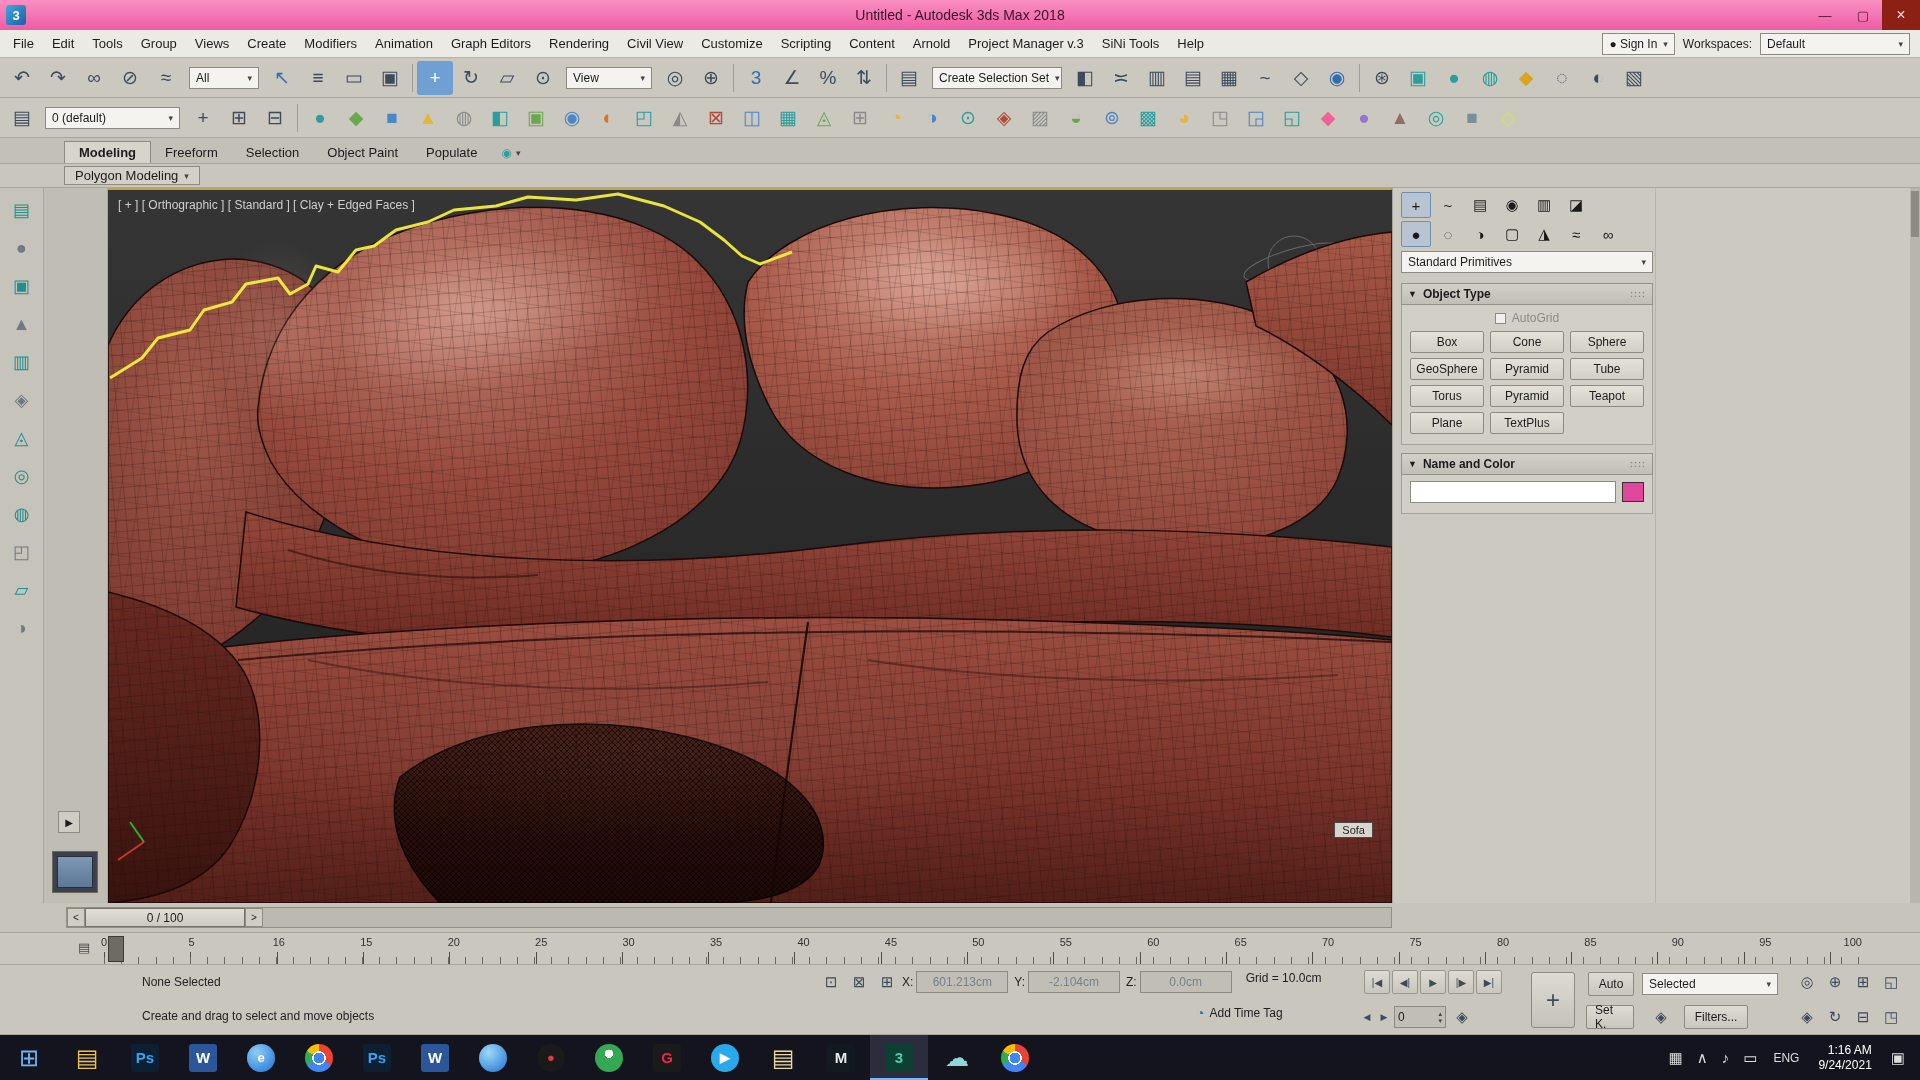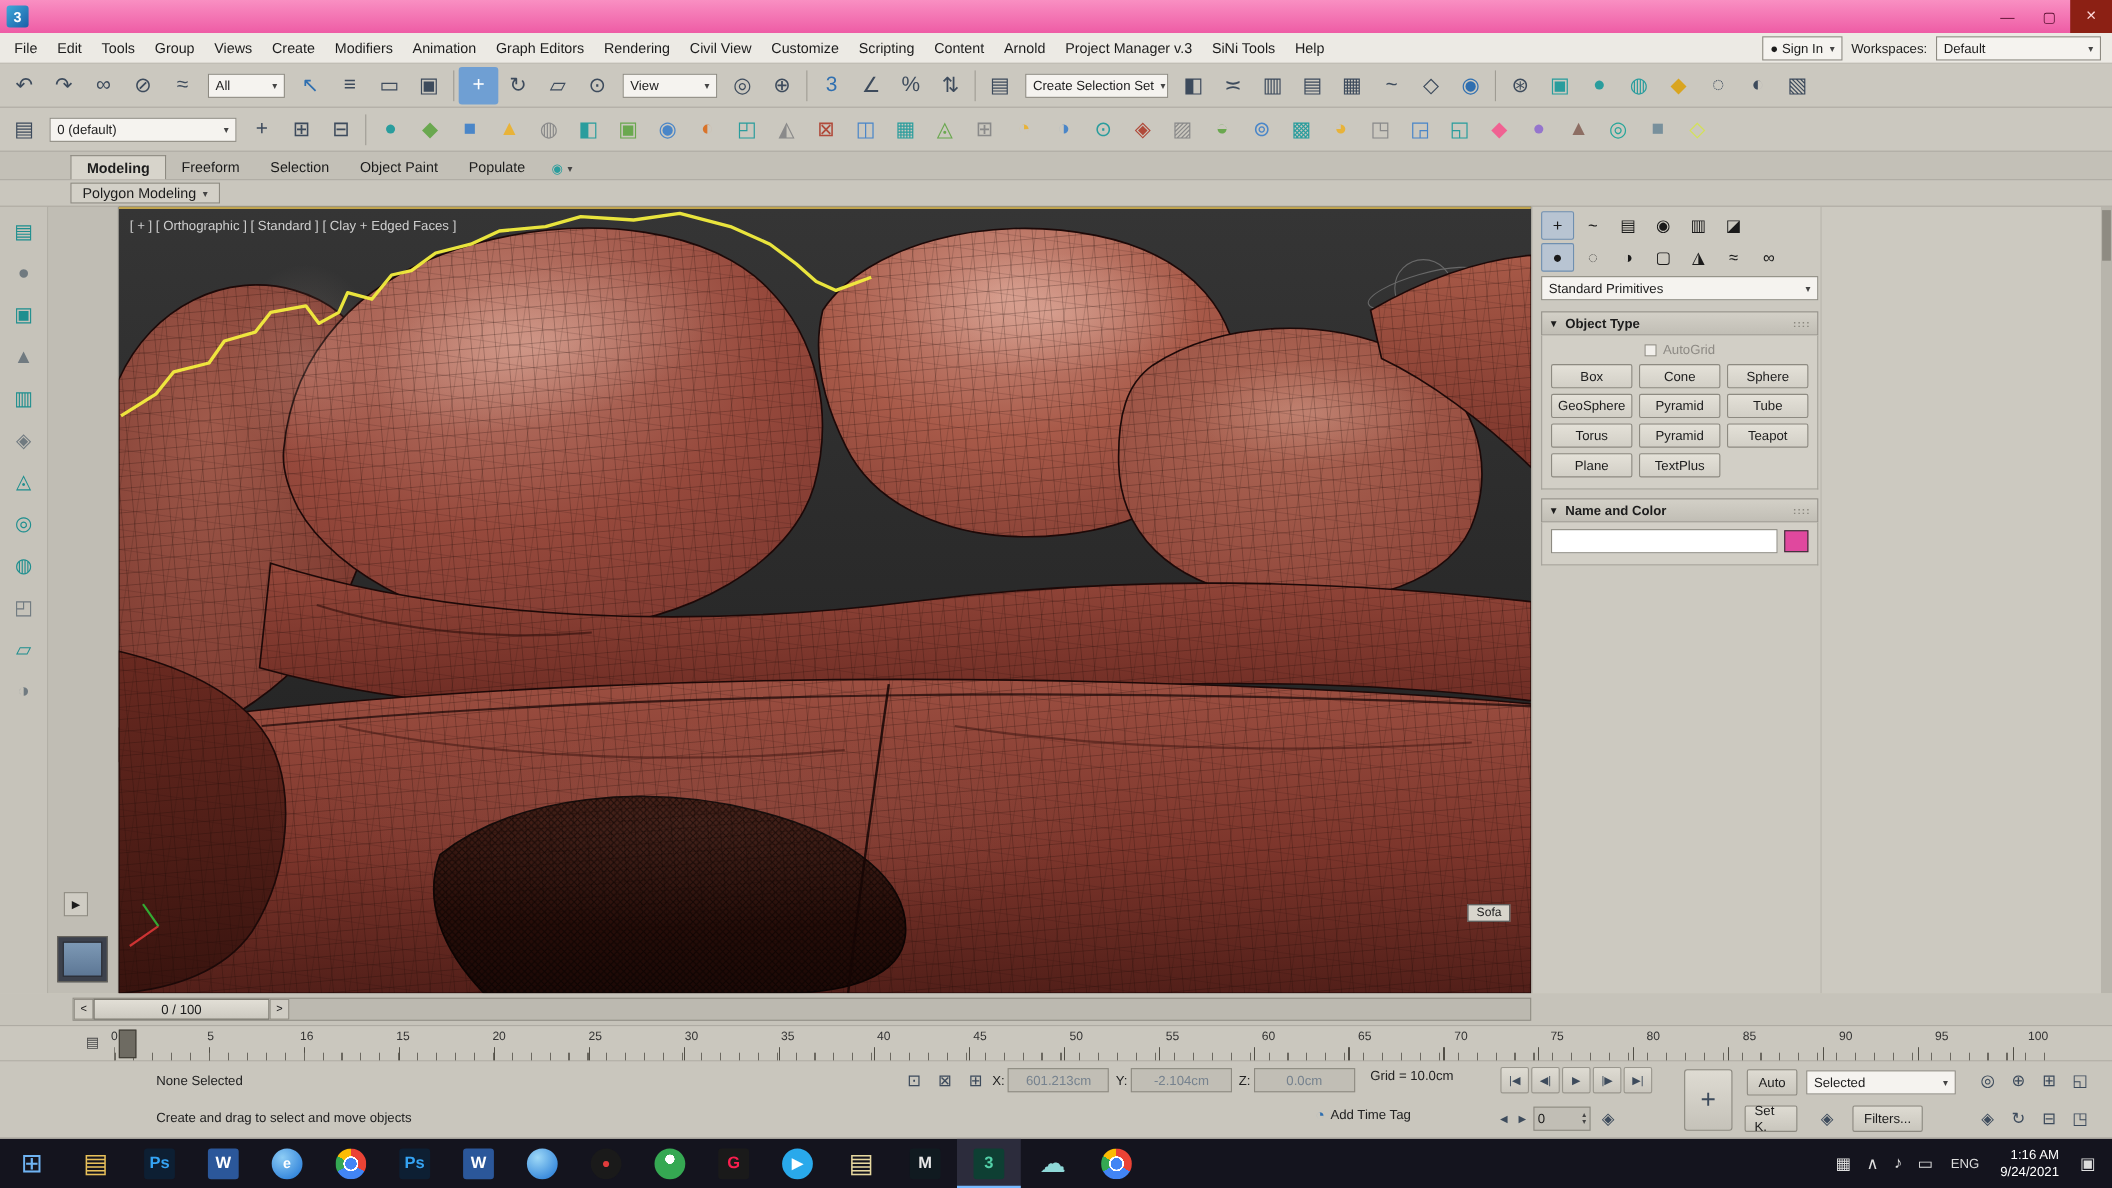--- a/index.html
+++ b/index.html
@@ -109,20 +109,21 @@
   .tb-circle { width:28px; height:28px; border-radius:50%; display:flex; align-items:center; justify-content:center; font-size:13px; font-weight:bold; }
   #tray { margin-left:auto; display:flex; align-items:center; gap:2px; padding-right:8px; }
   .tray-icn { color:#ddd; font-size:15px; padding:0 7px; }
   #clock { text-align:right; font-size:12px; line-height:1.25; padding:0 10px; color:#fff; }
 </style>
 </head>
 <body>
 
 <div id="titlebar">
   <div id="app-icon">3</div>
+  <div id="title-text">Untitled - Autodesk 3ds Max 2018</div>
   <div id="win-btns">
     <div class="winbtn">—</div>
     <div class="winbtn">▢</div>
     <div class="winbtn close">×</div>
   </div>
 </div>
 
 <div id="menubar">
   <div class="grp">
 
@@ -227,21 +228,21 @@
       <span class="icn" style="color: rgb(61, 75, 92);">◌</span>
       <span class="icn" style="color: rgb(61, 75, 92);">◐</span>
       <span class="icn" style="color: rgb(61, 75, 92);">▧</span>
     </div>
 </div>
 
 <div class="tb" id="tb2">
   <div class="grp">
       <span class="icn" style="color: rgb(61, 75, 92);">▤</span>
     </div>
-  <div class="combo" style="width:170px;">
+  <div class="combo" style="width:135px;">
       <span style="flex:1">0 (default)</span>
       <span class="car">▾</span>
     </div>
   <div class="grp">
       <span class="icn" style="color: rgb(61, 75, 92);">+</span>
       <span class="icn" style="color: rgb(61, 75, 92);">⊞</span>
       <span class="icn" style="color: rgb(61, 75, 92);">⊟</span>
     </div>
   <div class="sep"></div>
   <div class="grp">
@@ -276,21 +277,21 @@
       <span class="icn" style="color: rgb(240, 98, 146);">◆</span>
       <span class="icn" style="color: rgb(149, 117, 205);">●</span>
       <span class="icn" style="color: rgb(141, 110, 99);">▲</span>
       <span class="icn" style="color: rgb(38, 166, 154);">◎</span>
       <span class="icn" style="color: rgb(120, 144, 156);">■</span>
       <span class="icn" style="color: rgb(212, 225, 87);">◇</span>
     </div>
 </div>
 
 <div id="ribbon-tabs">
-  <div class="grp" style="align-items:flex-start">
+  <div class="grp" style="align-items:center">
 
   <span class="rtab active">Modeling</span>
       <span class="rtab">Freeform</span>
       <span class="rtab">Selection</span>
       <span class="rtab">Object Paint</span>
       <span class="rtab">Populate</span>
     </div>
   <div id="ribbon-extra">
     <span style="color:#2a9d9d;font-size:12px;">◉</span>
     <span style="font-size:9px;color:#444;">▾</span>

